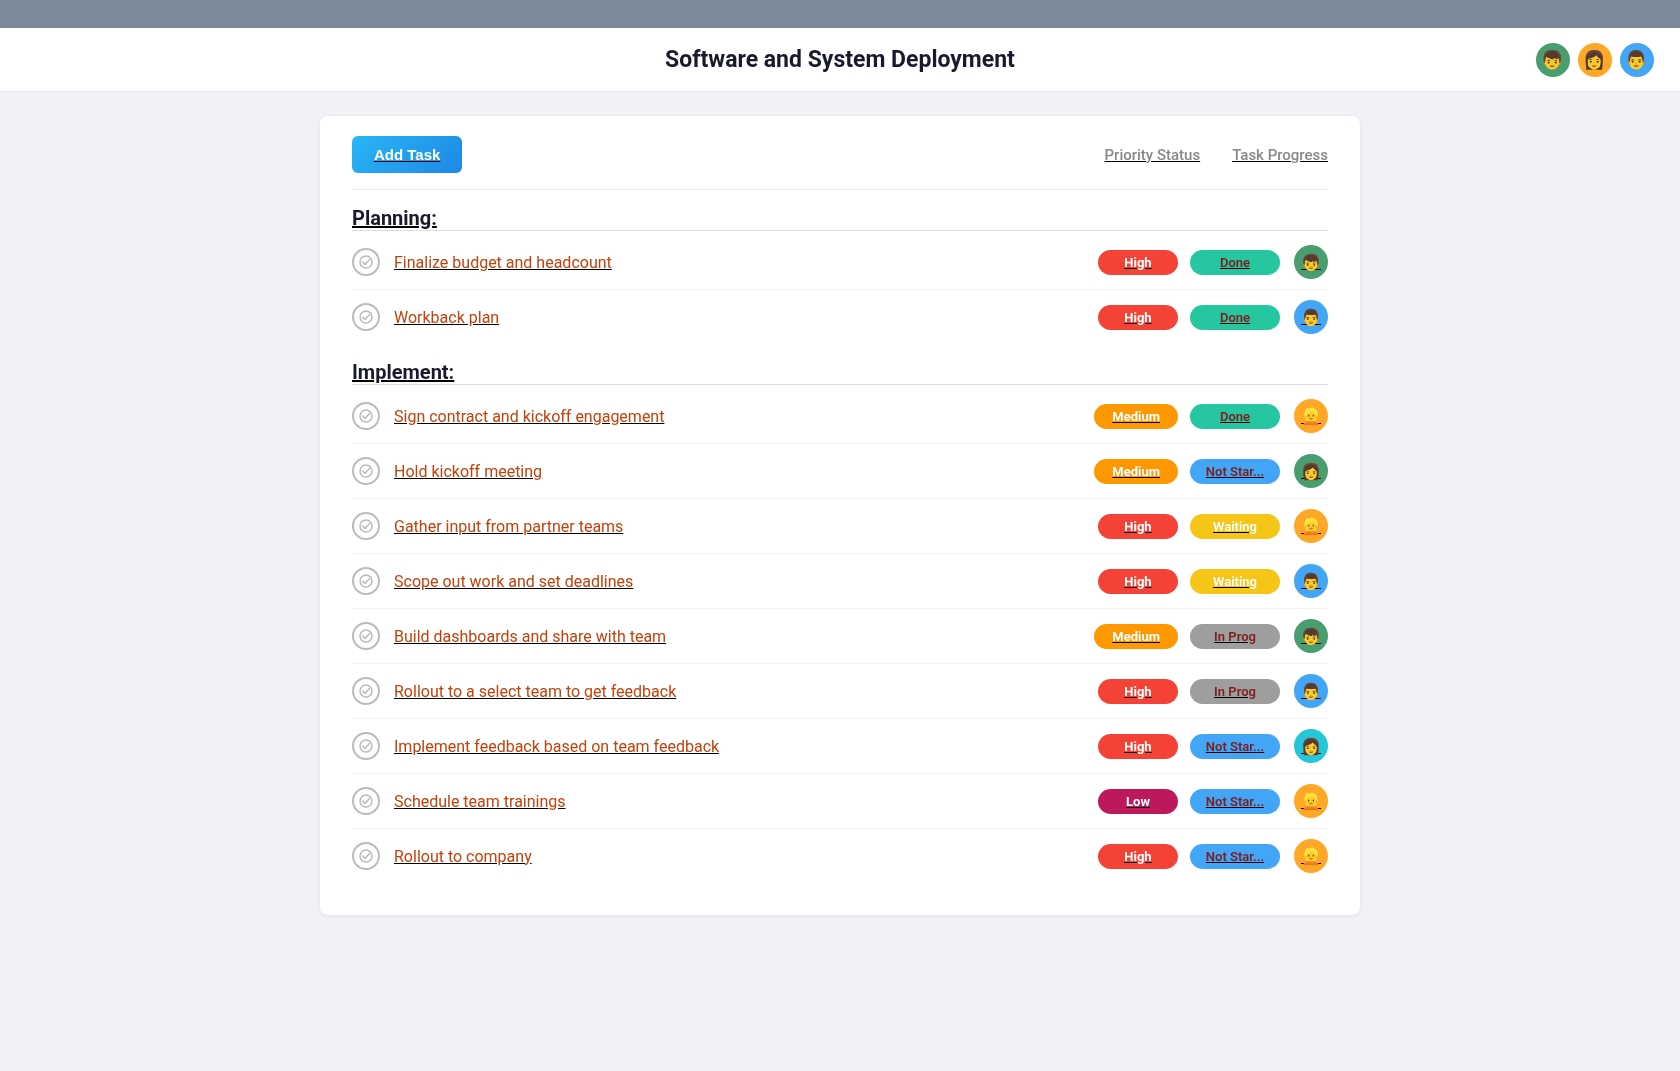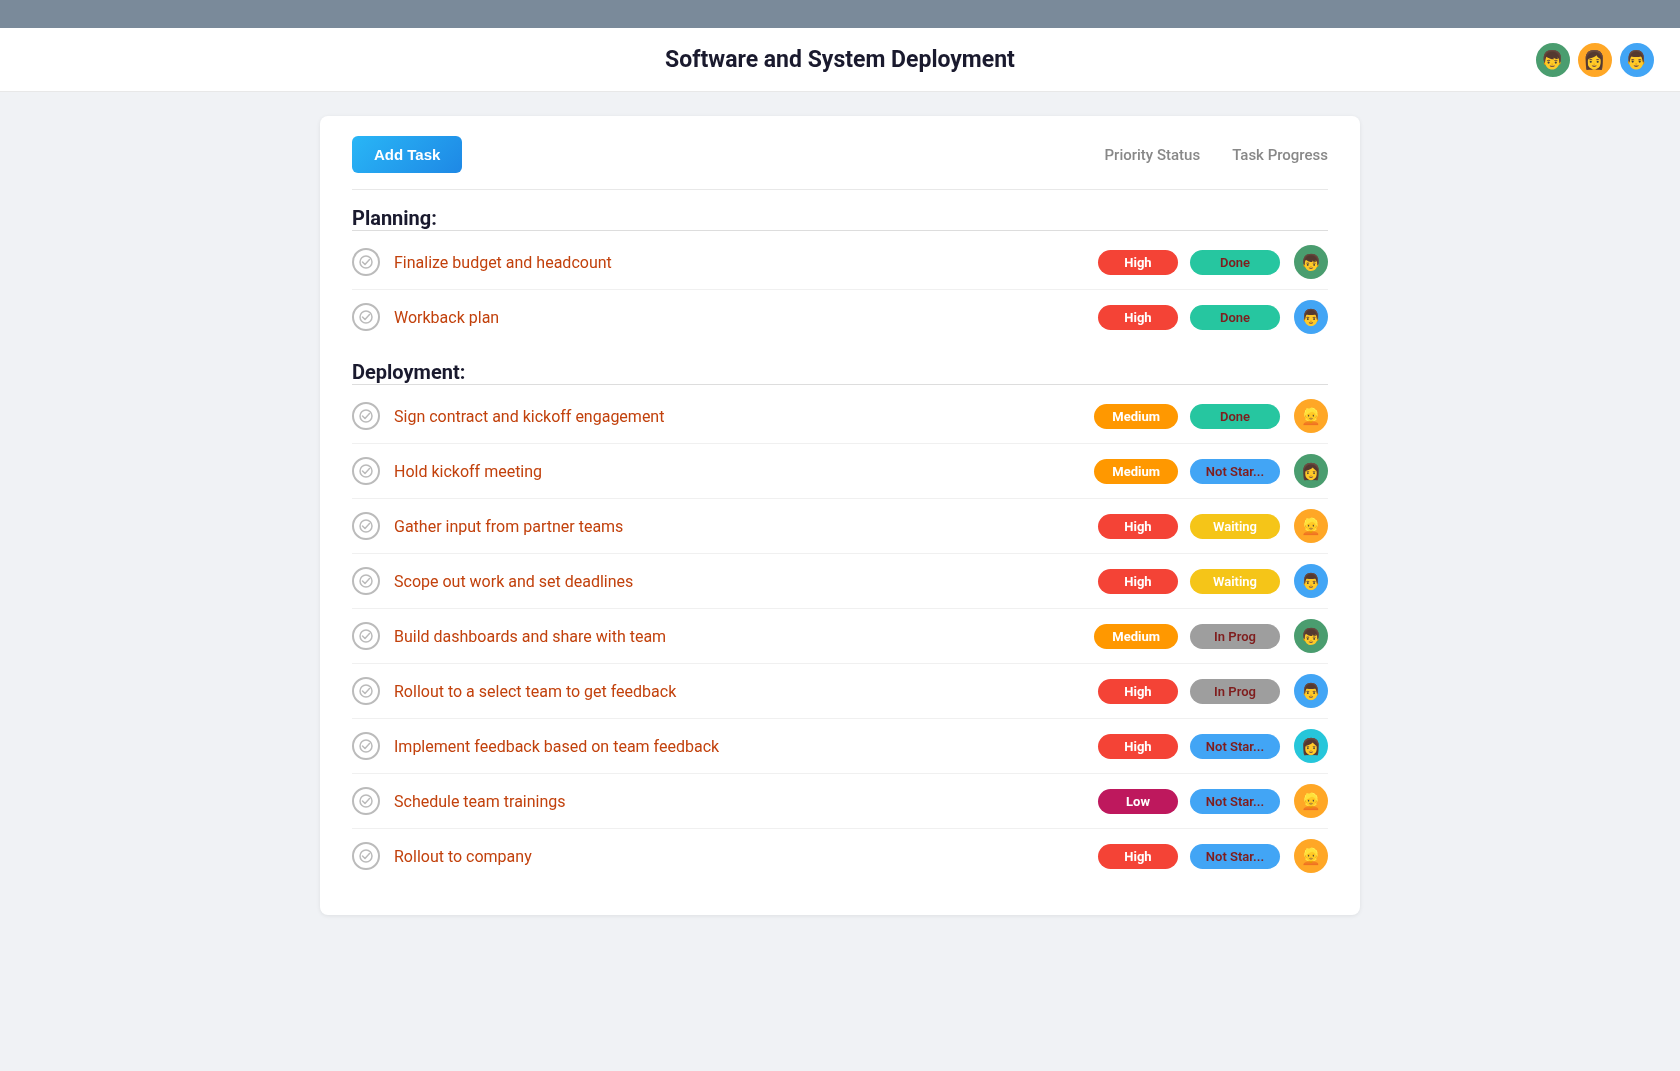--- a/index.html
+++ b/index.html
@@ -46,20 +46,21 @@
       justify-content: center;
       font-size: 18px;
     }
     .main-content {
       max-width: 1040px;
       margin: 24px auto;
       background: #fff;
       border-radius: 8px;
       box-shadow: 0 1px 4px rgba(0,0,0,0.08);
       padding: 20px 32px 32px;
+      text-decoration: underline;
     }
     .toolbar {
       display: flex;
       align-items: center;
       justify-content: space-between;
       margin-bottom: 16px;
       padding-bottom: 16px;
       border-bottom: 1px solid #e8e8e8;
     }
     .add-task-btn {
@@ -204,21 +205,21 @@
           <polyline points="3.5,7 6,9.5 10.5,4.5" stroke="#bbb" stroke-width="1.5" fill="none" stroke-linecap="round" stroke-linejoin="round"></polyline>
         </svg>
       </div>
       <span class="task-name">Workback plan</span>
       <span class="priority-badge priority-high">High</span>
       <span class="status-badge status-done">Done</span>
       <div class="task-avatar av-blue">👨</div>
     </div>
       </div>
       <div>
-        <div class="section-title">Deployment:</div>
+        <div class="section-title">Implement:</div>
         <div class="task-row">
       <div class="checkbox-icon">
         <svg width="14" height="14" viewBox="0 0 14 14" fill="none">
           <circle cx="7" cy="7" r="6" stroke="#bbb" stroke-width="1.5" fill="none"></circle>
           <polyline points="3.5,7 6,9.5 10.5,4.5" stroke="#bbb" stroke-width="1.5" fill="none" stroke-linecap="round" stroke-linejoin="round"></polyline>
         </svg>
       </div>
       <span class="task-name">Sign contract and kickoff engagement</span>
       <span class="priority-badge priority-medium">Medium</span>
       <span class="status-badge status-done">Done</span>

